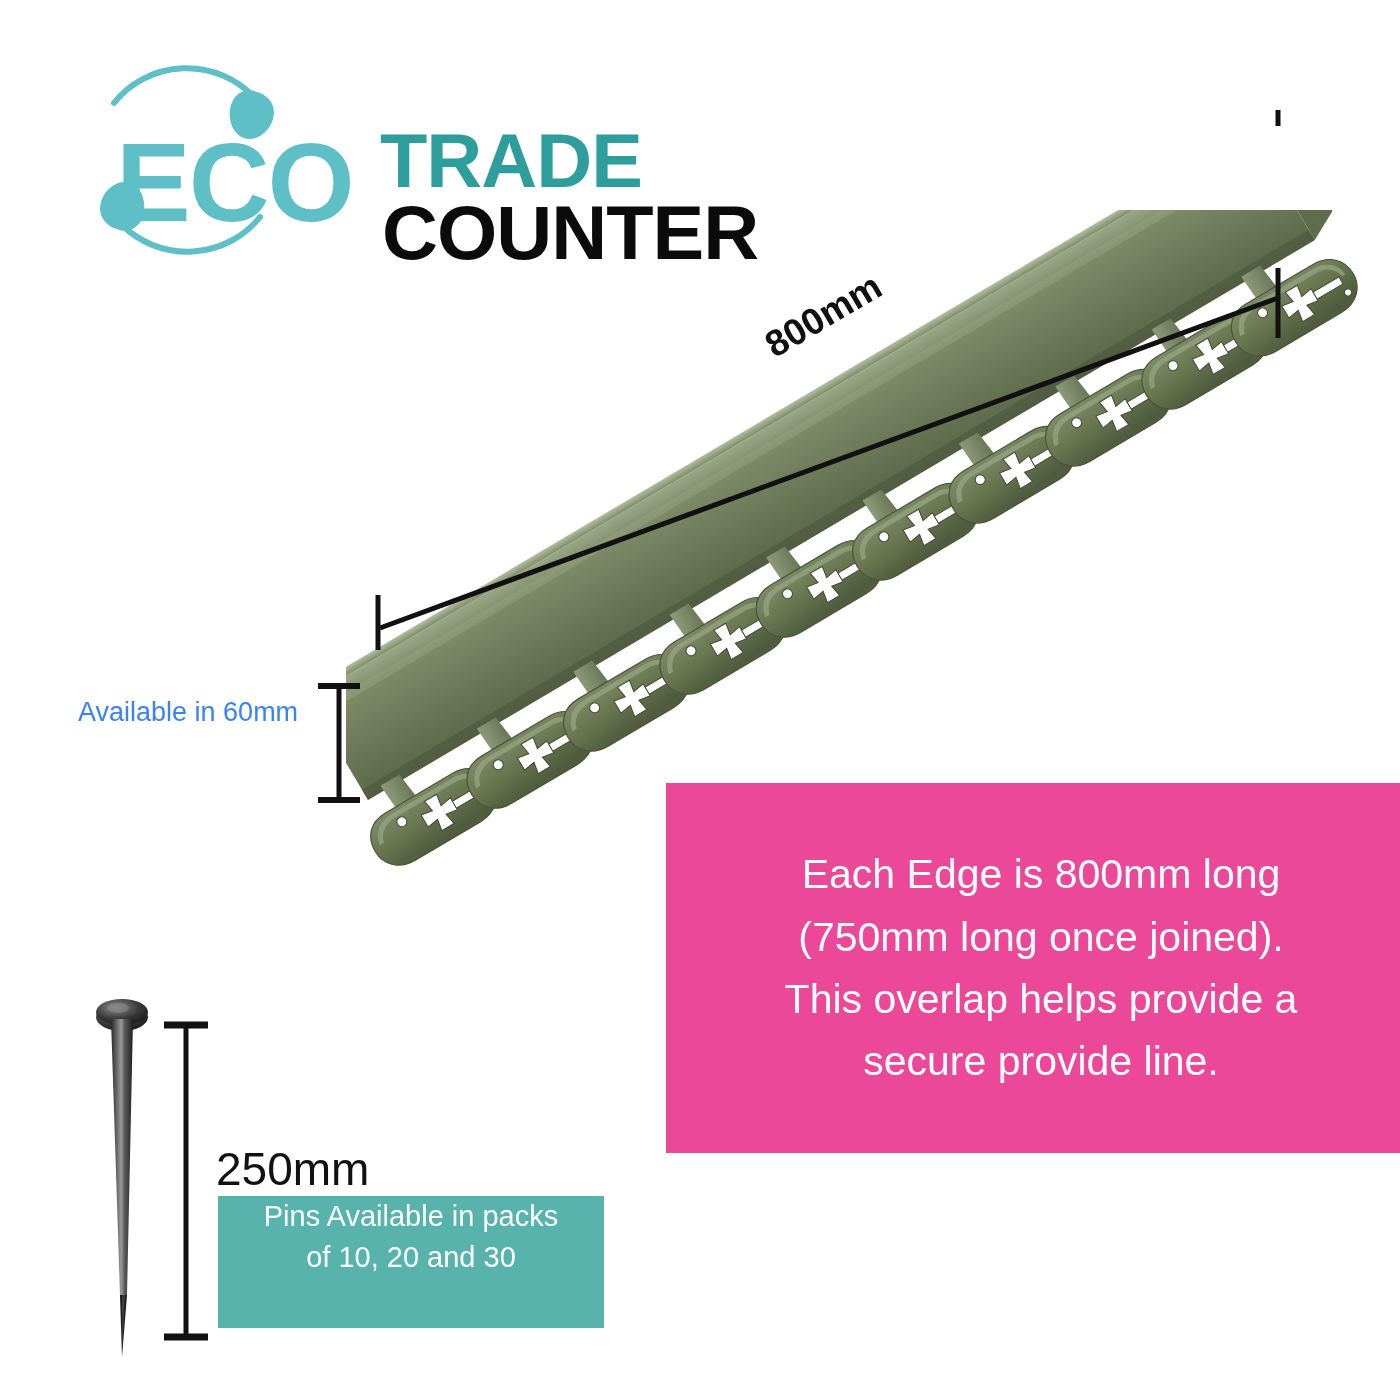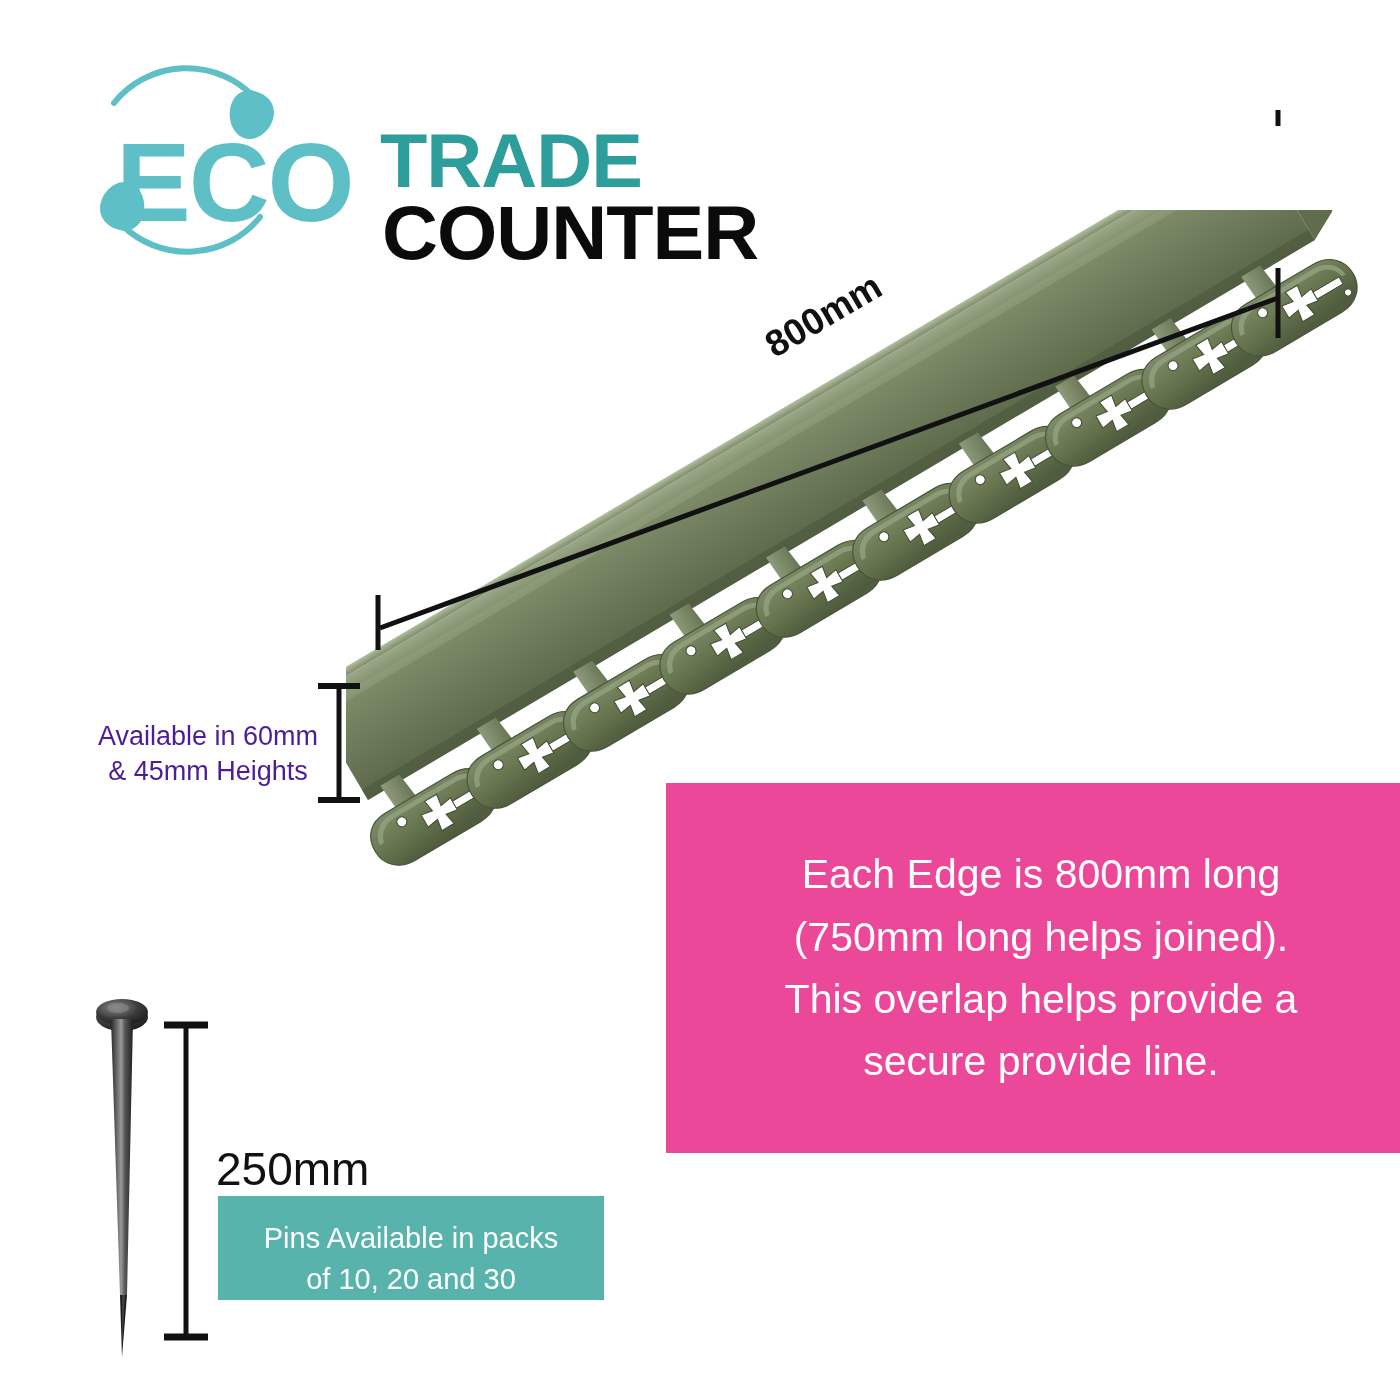--- a/index.html
+++ b/index.html
@@ -43,21 +43,21 @@
     position:absolute;left:742px;top:330px;
     font-size:37px;font-weight:bold;color:#111;
     transform:rotate(-30.5deg);transform-origin:left top;
     white-space:nowrap;
   }
 
   
   .heightdim{position:absolute;left:296px;top:660px;width:60px;height:160px;}
   .height-text{
     position:absolute;left:62px;top:695px;width:260px;
-    font-size:27px;color:#4c1d95;line-height:1.28;text-align:center;margin-top:24px;
+    font-size:27px;color:#3b82f6;line-height:1.28;text-align:left;
   }
 
   
   .callout{
     position:absolute;left:650px;top:783px;width:750px;height:370px;
     background:#ec4899;
     display:flex;flex-direction:column;align-items:center;justify-content:center;
   }
   .callout-line{
     color:#ffffff;font-size:41px;line-height:1.52;text-align:center;
@@ -65,23 +65,23 @@
   }
 
   
   .pin{position:absolute;left:62px;top:995px;width:130px;height:370px;}
   .pindim{position:absolute;left:140px;top:1005px;width:60px;height:350px;}
   .pin-label{
     position:absolute;left:200px;top:1142px;
     font-size:46px;color:#111;font-weight:normal;letter-spacing:0px;
   }
   .pinbox{
-    position:absolute;left:202px;top:1196px;width:386px;height:104px;
+    position:absolute;left:202px;top:1196px;width:386px;height:132px;
     background:#57B3AC;
-    display:flex;flex-direction:column;align-items:center;justify-content:flex-end;
+    display:flex;flex-direction:column;align-items:center;justify-content:flex-start;
   }
   .pinbox-line{color:#ffffff;font-size:29px;line-height:1.42;text-align:center;white-space:nowrap;}
 </style>
 </head>
 <body>
 
 <div class="stage">
 
   <div class="logo">
     <svg class="logo-ring" viewBox="0 0 218 210">
@@ -205,26 +205,25 @@
   </svg>
   <div class="dim800-label">800mm</div>
 
   <svg class="heightdim" viewBox="0 0 60 160">
     <line x1="27" y1="26" x2="27" y2="140" stroke="#111" stroke-width="5"></line>
     <line x1="6" y1="26" x2="48" y2="26" stroke="#111" stroke-width="6"></line>
     <line x1="6" y1="140" x2="48" y2="140" stroke="#111" stroke-width="6"></line>
   </svg>
   <div class="height-text">
     <div>Available in 60mm</div>
-    <div>&amp; 45mm Heights</div>
   </div>
 
   <div class="callout">
     <div class="callout-line">Each Edge is 800mm long</div>
-    <div class="callout-line">(750mm long helps joined).</div>
+    <div class="callout-line">(750mm long once joined).</div>
     <div class="callout-line">This overlap helps provide a</div>
     <div class="callout-line">secure provide line.</div>
   </div>
 
   <svg class="pin" viewBox="0 0 130 370">
     <defs>
       <linearGradient id="pinShaft" x1="0" y1="0" x2="1" y2="0">
         <stop offset="0%" stop-color="#2a2a2a"></stop>
         <stop offset="28%" stop-color="#6c6c6c"></stop>
         <stop offset="46%" stop-color="#9a9a9a"></stop>

